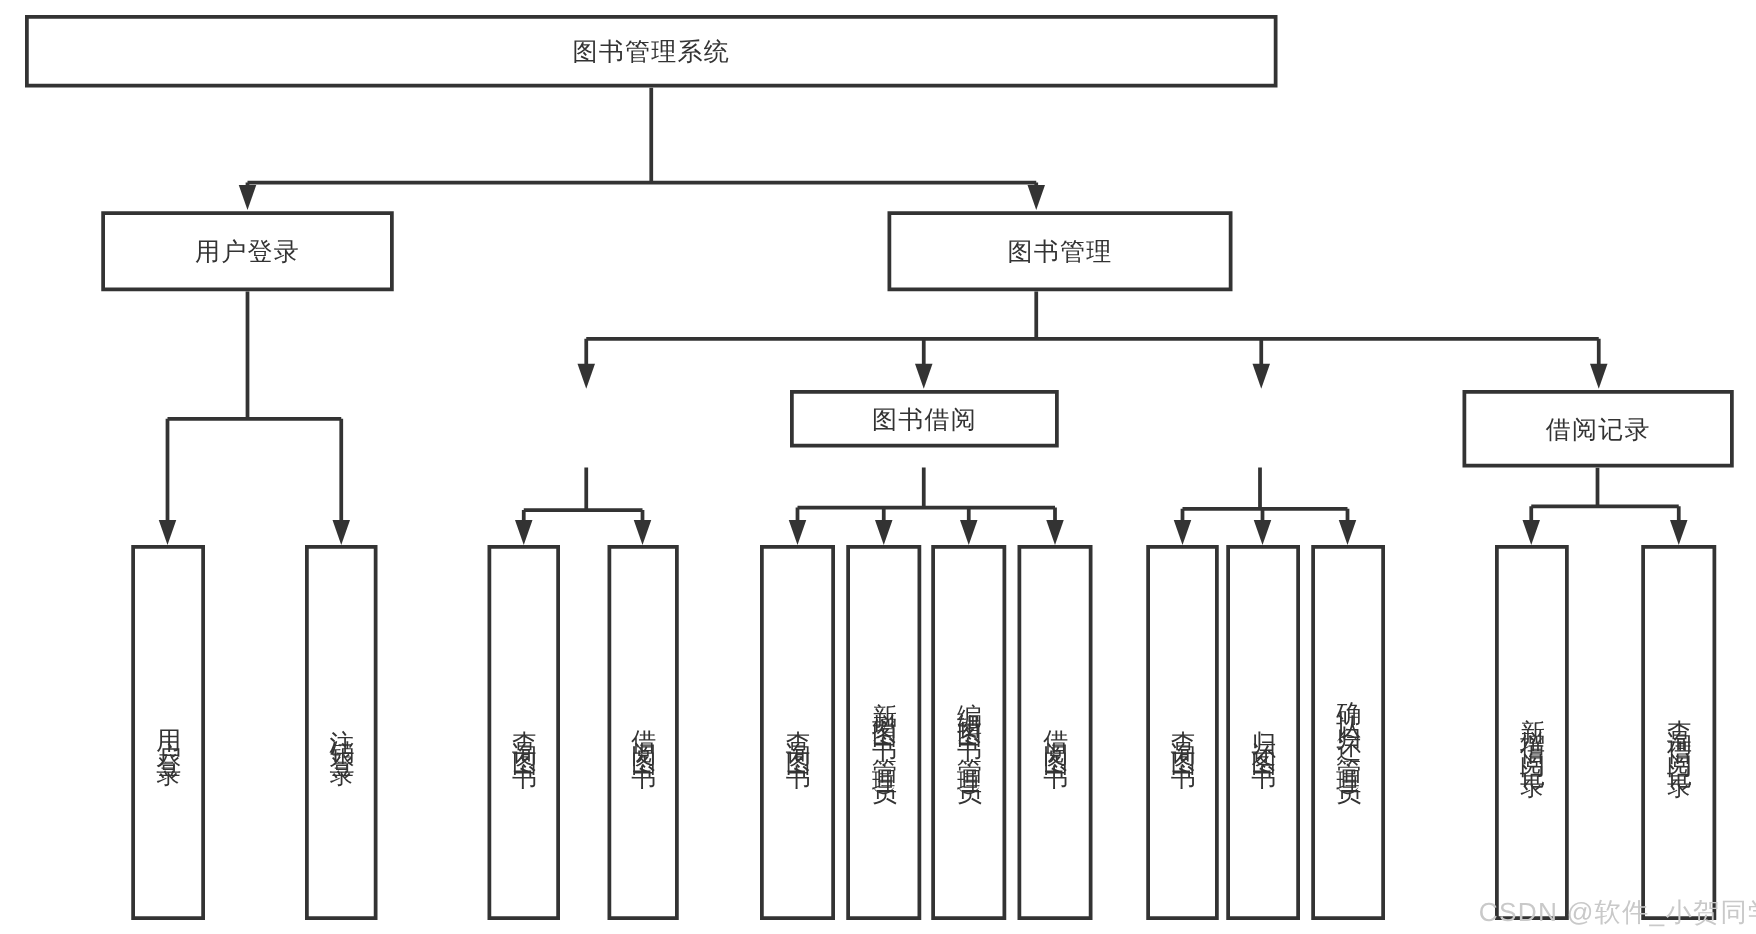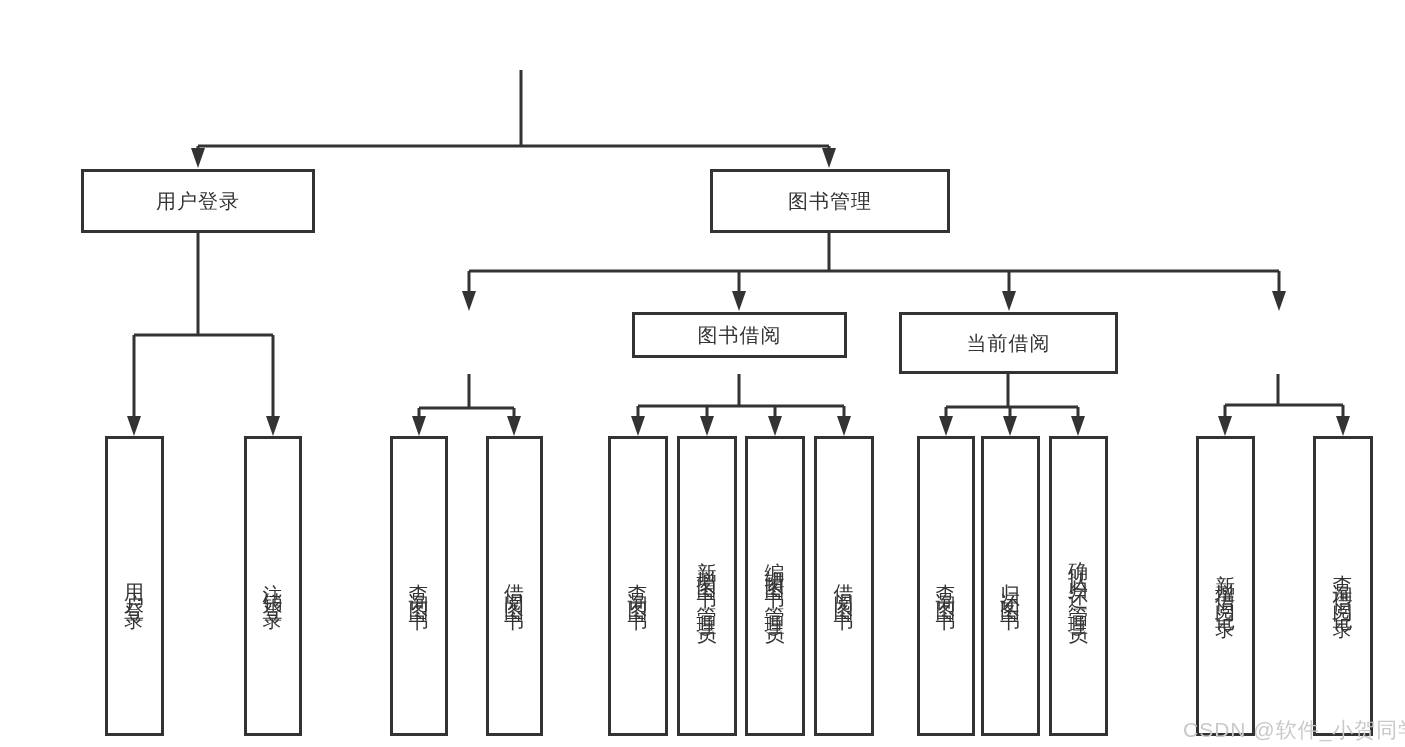--- a/index.html
+++ b/index.html
@@ -102,33 +102,36 @@
       <polygon points="768,416 782,416 775,436"></polygon>
       <polygon points="837,416 851,416 844,436"></polygon>
       <polygon points="939,416 953,416 946,436"></polygon>
       <polygon points="1003,416 1017,416 1010,436"></polygon>
       <polygon points="1071,416 1085,416 1078,436"></polygon>
       <polygon points="1218,416 1232,416 1225,436"></polygon>
       <polygon points="1336,416 1350,416 1343,436"></polygon>
     </g>
   </svg>
 
+  <div class="node hbox" style="left:20px;top:12px;width:1002px;height:58px;">
+    <span>图书管理系统</span>
+  </div>
 
   <div class="node hbox" style="left:81px;top:169px;width:234px;height:64px;">
     <span>用户登录</span>
   </div>
-  <div class="node hbox" style="left:710px;top:169px;width:240px;height:64px;">
+  <div class="node hbox" style="left:710px;top:169px;width:276px;height:64px;">
     <span>图书管理</span>
   </div>
 
   <div class="node hbox" style="left:632px;top:312px;width:215px;height:46px;">
     <span>图书借阅</span>
   </div>
-  <div class="node hbox" style="left:899px;top:312px;width:219px;height:62px;">
-    <span>当前借阅</span>
+  <div class="node hbox" style="left:1170px;top:312px;width:217px;height:62px;">
+    <span>借阅记录</span>
   </div>
 
   <div class="node vbox" style="left:105px;width:59px;">
     <span class="vtext">用户登录</span>
   </div>
   <div class="node vbox" style="left:244px;width:58px;">
     <span class="vtext">注销登录</span>
   </div>
 
   <div class="node vbox" style="left:390px;width:58px;">

